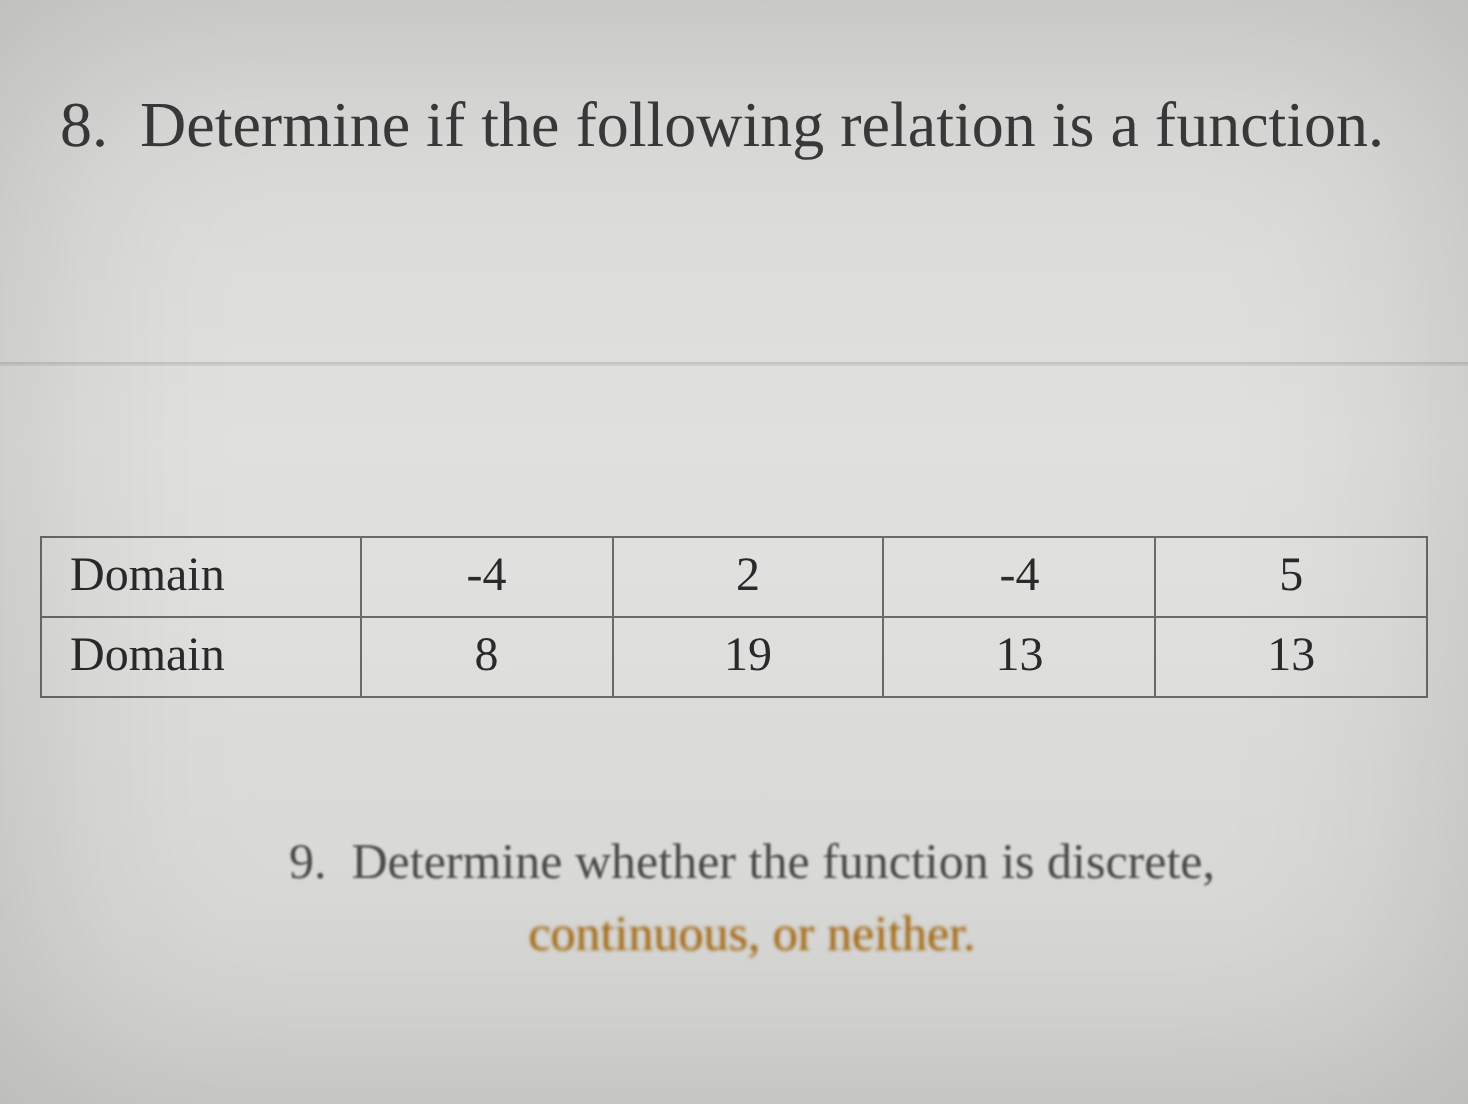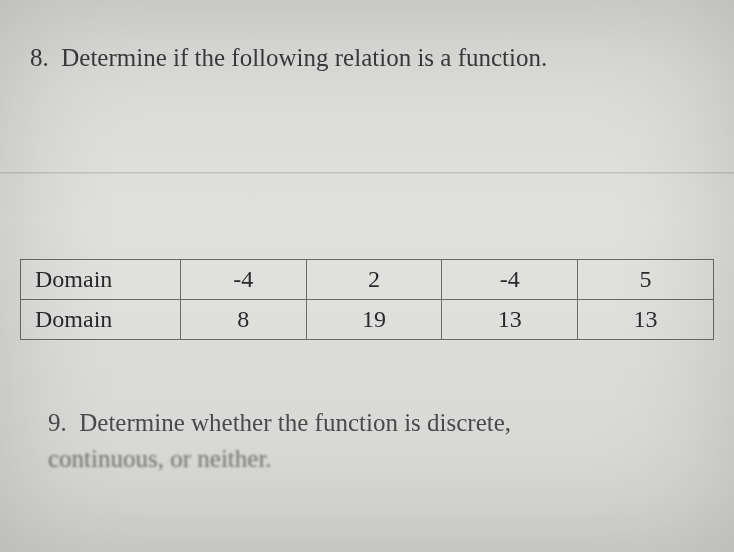--- a/index.html
+++ b/index.html
@@ -14,21 +14,21 @@
       font-family: Georgia, 'Times New Roman', serif;
       color: #2a2a2a;
       padding: 0;
       position: relative;
       overflow: hidden;
     }
     .question-8 {
       padding: 44px 30px 20px 30px;
     }
     .question-8-text {
-      font-size: 25px;
+      font-size: 32px;
       color: #3a3a3a;
       font-weight: 500;
       filter: blur(0.3px);
     }
     .divider {
       height: 2px;
       background: linear-gradient(to bottom, rgba(120,120,120,0.3), rgba(200,200,200,0.5));
       margin: 80px 0 0 0;
       width: 100%;
     }
@@ -55,23 +55,24 @@
     }
     .question-9 {
       padding: 65px 30px 0 48px;
     }
     .question-9-text {
       font-size: 25px;
       color: #4a4a4a;
       font-weight: 500;
       line-height: 1.45;
       filter: blur(0.5px);
+      text-align: center;
     }
     .faded {
-      color: #737373;
+      color: #a16207;
       filter: blur(0.8px);
     }
     .vignette {
       position: absolute;
       inset: 0;
       pointer-events: none;
       box-shadow: inset 0 0 120px rgba(0,0,0,0.15);
     }
   </style>
 </head>

